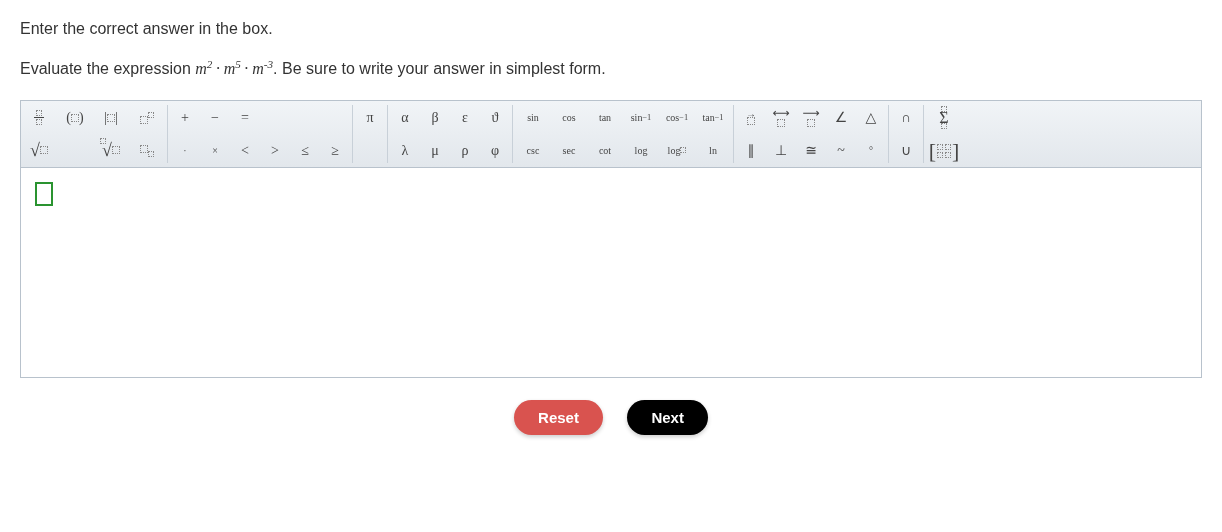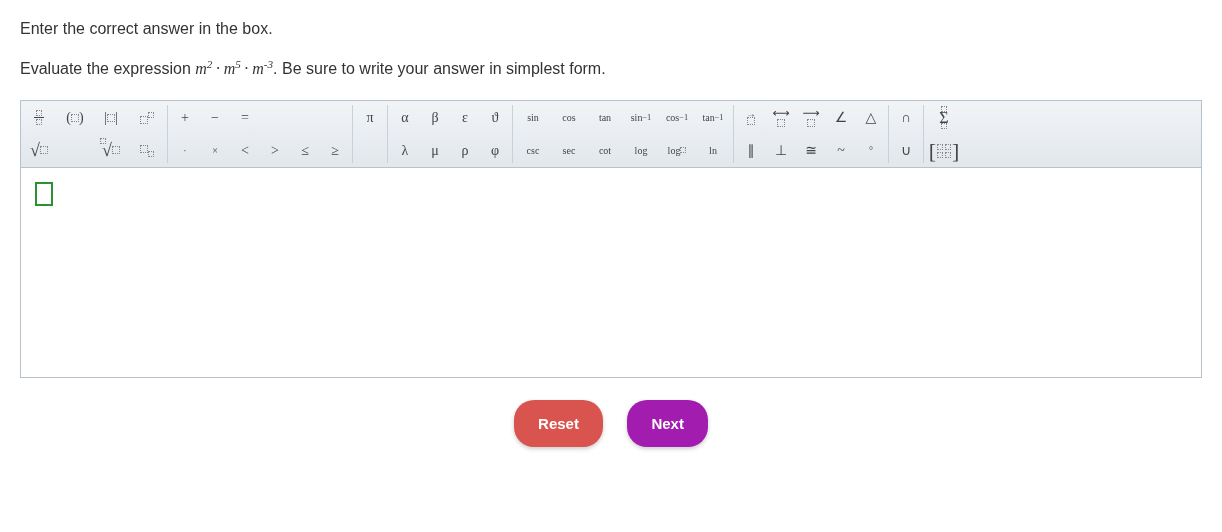--- a/index.html
+++ b/index.html
@@ -77,31 +77,31 @@
     height: 210px;
     padding: 14px;
   }
   .answer-field {
     width: 18px; height: 24px;
     border: 2px solid #2a9330;
   }
   .btnrow { text-align: center; margin-top: 22px; }
   .btn {
     display: inline-block;
-    padding: 15px 24px;
+    padding: 9px 24px;
     border-radius: 20px;
     color: #fff;
     font-size: 15px;
     font-weight: bold;
     margin: 0 10px;
     cursor: pointer;
     border: none;
   }
   .btn.reset { background: #d9534f; box-shadow: 0 2px 4px rgba(0,0,0,.2);}
-  .btn.next  { background: #a21caf; box-shadow: 0 2px 4px rgba(0,0,0,.2);}
+  .btn.next  { background: #000000; box-shadow: 0 2px 4px rgba(0,0,0,.2);}
 
   .q-math { font-family:'Times New Roman',serif; font-style:italic;margin-top:19px; }
   .q-math .dot { font-style:normal; padding:0 3px;}
 </style>
 </head>
 <body>
 
 <div class="instruction">Enter the correct answer in the box.</div>
 
 <div class="question">

